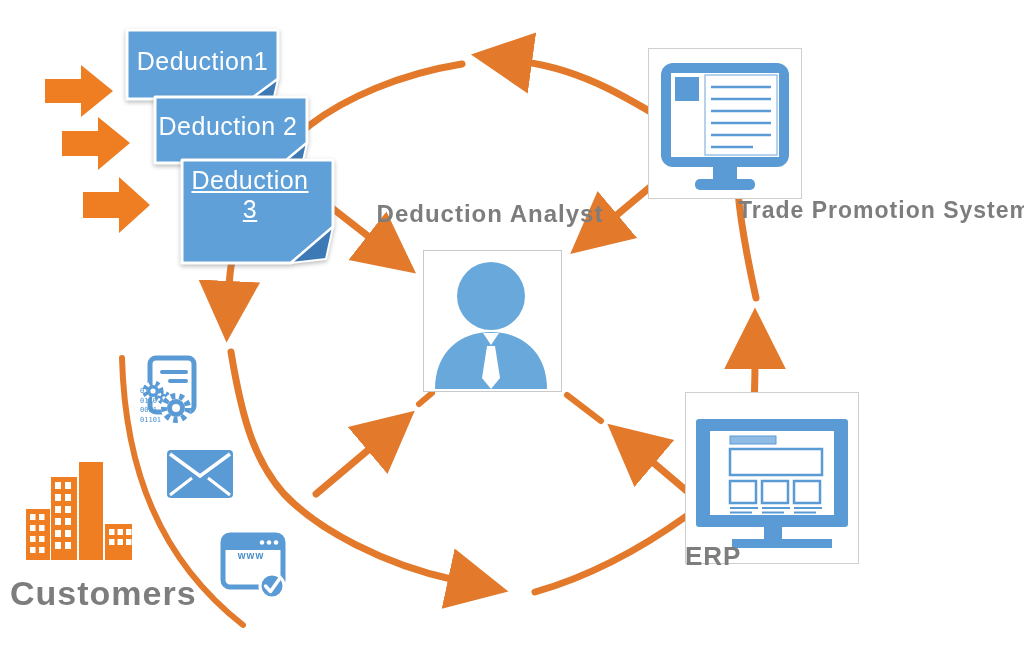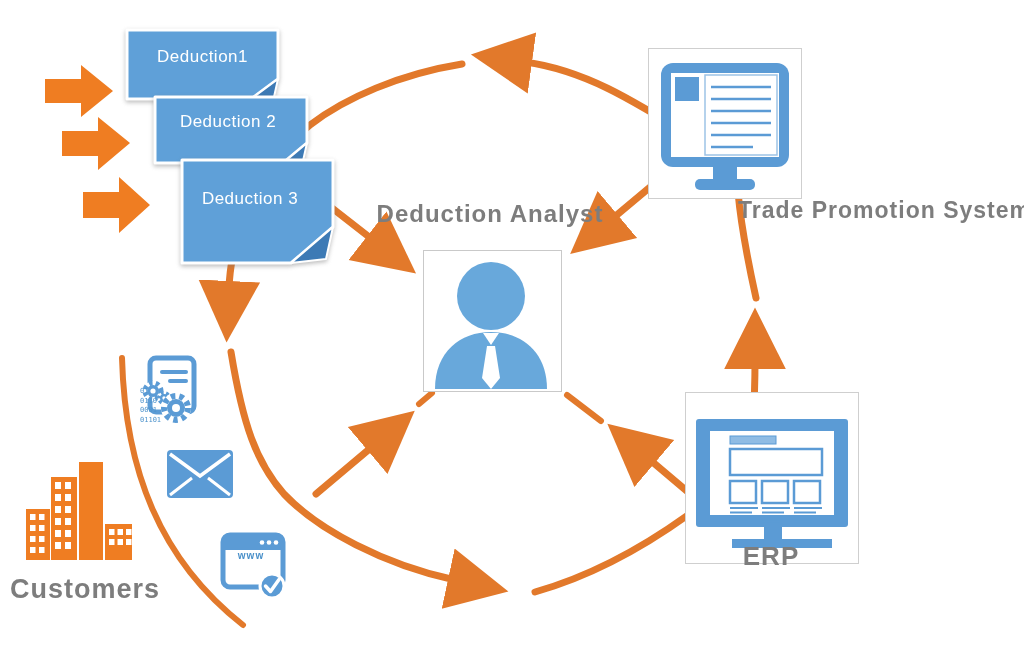--- a/index.html
+++ b/index.html
@@ -2,21 +2,21 @@
 <html><head>
 <meta charset="utf-8">
 <style>
   html,body{margin:0;padding:0;background:#fff;}
   .stage{position:relative;width:1024px;height:656px;background:#ffffff;overflow:hidden;
          font-family:"Liberation Sans",sans-serif;}
   .abs{position:absolute;}
   svg{display:block;}
   .node-box{position:absolute;background:#fff;border:1px solid #cfcfcf;}
   .diagram-label{position:absolute;color:#7d7d7d;letter-spacing:1px;font-weight:700;}
-  .card-label{position:absolute;color:#ffffff;font-size:17px;letter-spacing:.5px;text-align:center;}
+  .card-label{position:absolute;color:#ffffff;font-size:25px;letter-spacing:.5px;text-align:center;}
   .card-svg{position:absolute;filter:drop-shadow(0 2px 2px rgba(110,110,110,.45));}
   .binary{position:absolute;color:#4f94cc;font-weight:normal;font-size:7px;line-height:9.5px;
           font-family:"DejaVu Sans Mono",monospace;}
   .www-text{position:absolute;color:#4a90c9;font-weight:bold;font-size:10px;letter-spacing:1px;text-align:center;}
 </style>
 </head>
 <body>
 
 <div class="stage">
 
@@ -57,21 +57,21 @@
   <svg class="card-svg" style="left:153px;top:95px" width="162" height="75" viewBox="0 0 162 75">
     <path d="M2,2 H154 V48 L130,68 H2 Z" fill="#5FA0D8" stroke="#fff" stroke-width="3" stroke-linejoin="round"></path>
     <path d="M130,68 L154,48 L150,66 Z" fill="#3D7AB5" stroke="#fff" stroke-width="2" stroke-linejoin="round"></path>
   </svg>
   <div class="card-label" style="left:152px;top:112px;width:152px;">Deduction 2</div>
 
   <svg class="card-svg" style="left:180px;top:158px" width="162" height="112" viewBox="0 0 162 112">
     <path d="M2,2 H153 V69 L111,105 H2 Z" fill="#5FA0D8" stroke="#fff" stroke-width="3" stroke-linejoin="round"></path>
     <path d="M111,105 L153,69 L146,101 Z" fill="#3D7AB5" stroke="#fff" stroke-width="2" stroke-linejoin="round"></path>
   </svg>
-  <div class="card-label" style="left:182px;top:189px;width:136px;">Deduction 3</div>
+  <div class="card-label" style="left:182px;top:166px;width:136px;text-decoration:underline;">Deduction 3</div>
 
   <div class="node-box" style="left:648px;top:48px;width:152px;height:149px;">
     <svg width="152" height="149" viewBox="0 0 152 149">
       <rect x="12" y="14" width="128" height="104" rx="12" fill="#5B9BD5"></rect>
       <rect x="22" y="24" width="108" height="84" fill="#ffffff"></rect>
       <rect x="26" y="28" width="24" height="24" fill="#5B9BD5"></rect>
       <rect x="56" y="26" width="72" height="80" fill="#ffffff" stroke="#9DC3E6" stroke-width="1.5"></rect>
       <g stroke="#5B9BD5" stroke-width="2.5">
         <line x1="62" y1="38" x2="122" y2="38"></line>
           <line x1="62" y1="50" x2="122" y2="50"></line>
@@ -108,21 +108,21 @@
           <line x1="76" y1="128.5" x2="94" y2="128.5"></line>
         <line x1="108" y1="115" x2="136" y2="115"></line>
           <line x1="108" y1="119.5" x2="130" y2="119.5"></line>
           <line x1="108" y1="124" x2="136" y2="124"></line>
           <line x1="108" y1="128.5" x2="126" y2="128.5"></line>
       </g>
       <rect x="78" y="134" width="18" height="12" fill="#5B9BD5"></rect>
       <rect x="46" y="146" width="100" height="9" fill="#5B9BD5"></rect>
     </svg>
   </div>
-  <div class="diagram-label" style="left:685px;top:541px;width:172px;font-size:26px;text-align:center;">ERP</div>
+  <div class="diagram-label" style="left:685px;top:541px;width:172px;font-size:26px;text-align:left;">ERP</div>
 
   <div class="node-box" style="left:423px;top:250px;width:137px;height:140px;border-color:#c9c9c9;">
     <svg width="135" height="138" viewBox="0 0 135 138">
       <circle cx="67" cy="45" r="34" fill="#68A8DB"></circle>
       <path d="M11,138 C11,101 36,81 67,81 C98,81 123,101 123,138 Z" fill="#68A8DB"></path>
       <path d="M59,82 L75,82 L67,94 Z" fill="#ffffff"></path>
       <path d="M63,95 L71,95 L76,127 L67,138 L58,127 Z" fill="#ffffff"></path>
     </svg>
   </div>
   <div class="diagram-label" style="left:355px;top:200px;width:270px;font-size:24px;text-align:center;white-space:nowrap;">Deduction Analyst</div>
@@ -207,15 +207,15 @@
     <rect x="81" y="64" width="27" height="36" fill="#EF7D22"></rect>
     <g fill="#ffffff">
       <rect x="85" y="69" width="5.5" height="6"></rect>
         <rect x="93.5" y="69" width="5.5" height="6"></rect>
         <rect x="102" y="69" width="5.5" height="6"></rect>
       <rect x="85" y="79" width="5.5" height="6"></rect>
         <rect x="93.5" y="79" width="5.5" height="6"></rect>
         <rect x="102" y="79" width="5.5" height="6"></rect>
     </g>
   </svg>
-  <div class="diagram-label" style="left:10px;top:574px;width:150px;font-size:27px;text-align:center;">Customers</div>
+  <div class="diagram-label" style="left:10px;top:574px;width:150px;font-size:34px;text-align:center;">Customers</div>
 
 </div>
 
 </body></html>

